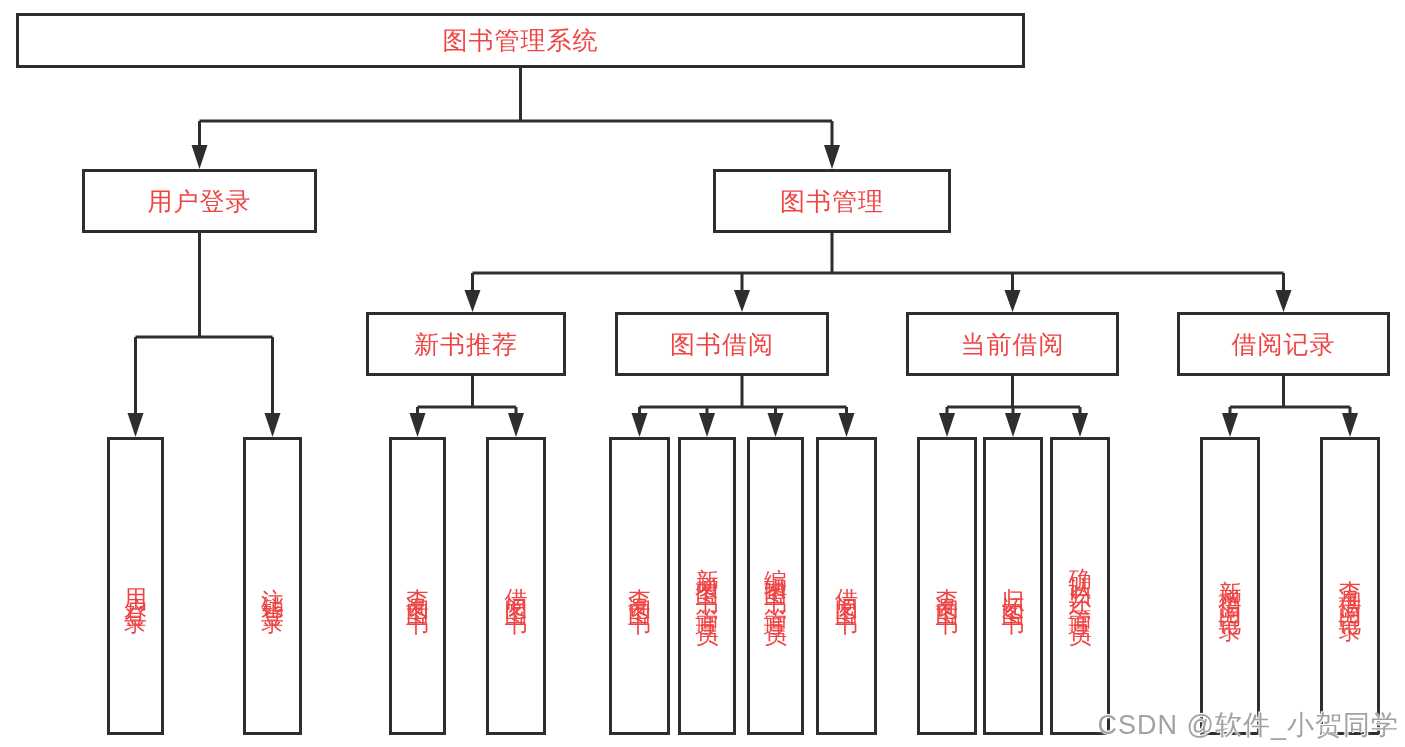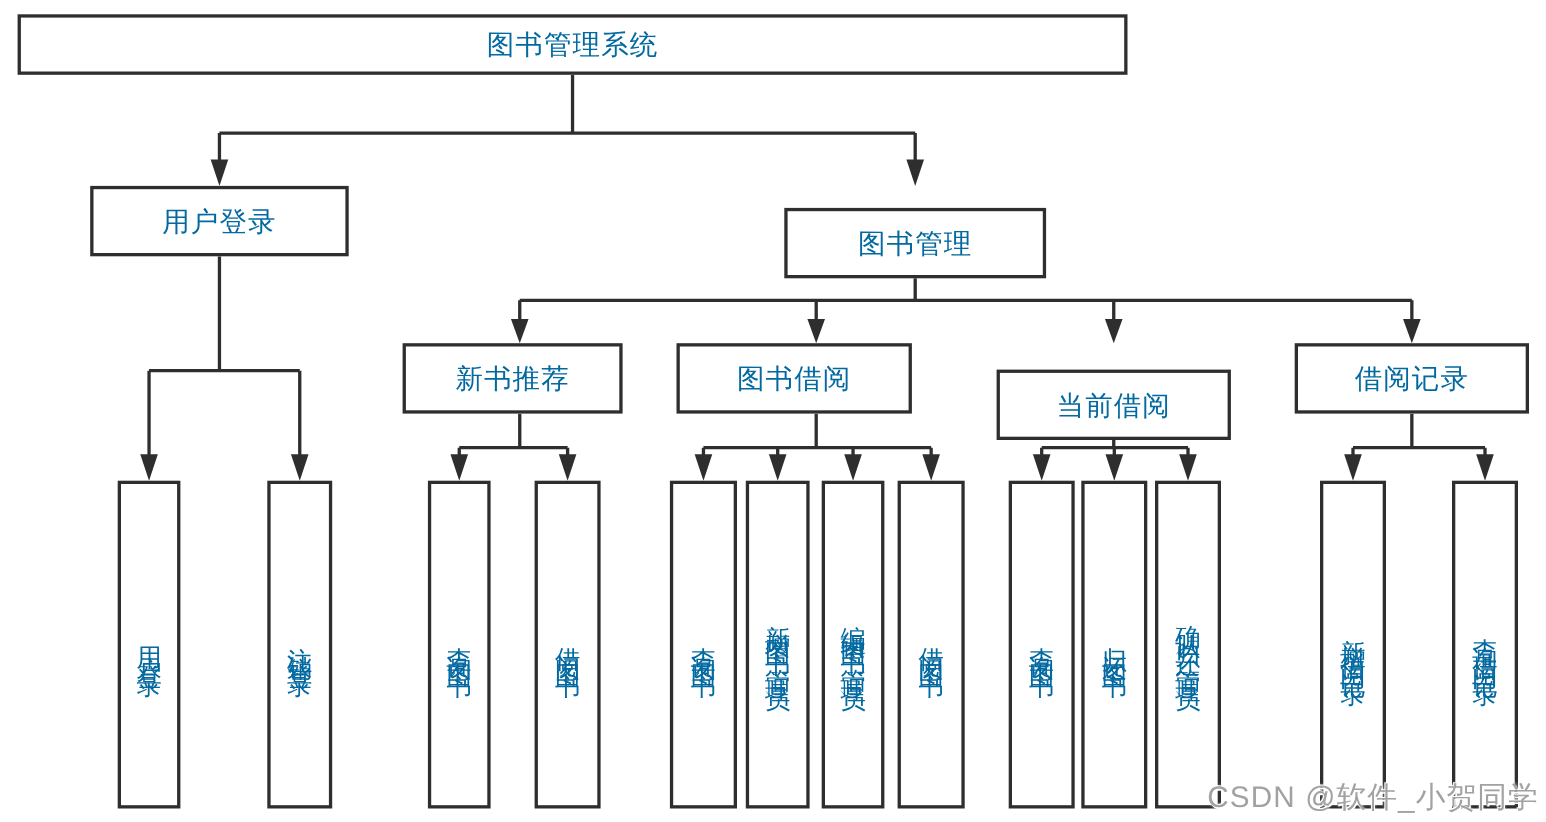--- a/index.html
+++ b/index.html
@@ -22,21 +22,21 @@
     pointer-events: none;
   }
   .node {
     position: absolute;
     box-sizing: border-box;
     background: #ffffff;
     border: 3px solid #2e2e2e;
     display: flex;
     align-items: center;
     justify-content: center;
-    color: #0369a1;
+    color: #ef4444;
     z-index: 2;
   }
   .node.h {
     font-size: 25px;
     letter-spacing: 1px;
     white-space: nowrap;
   }
   .node.v {
     font-size: 23px;
     writing-mode: vertical-rl;
@@ -104,25 +104,25 @@
       <polygon points="1072,413 1088,413 1080,437"></polygon>
 
       <polygon points="1222,413 1238,413 1230,437"></polygon>
       <polygon points="1342,413 1358,413 1350,437"></polygon>
     </g>
   </svg>
 
   <div class="node h" style="left:16px; top:13px; width:1009px; height:55px;">图书管理系统</div>
 
   <div class="node h" style="left:82px; top:169px; width:235px; height:64px;">用户登录</div>
-  <div class="node h" style="left:713px; top:169px; width:238px; height:64px;margin-top:20px;">图书管理</div>
+  <div class="node h" style="left:713px; top:169px; width:238px; height:64px;">图书管理</div>
 
   <div class="node h" style="left:366px; top:312px; width:200px; height:64px;">新书推荐</div>
   <div class="node h" style="left:615px; top:312px; width:214px; height:64px;">图书借阅</div>
-  <div class="node h" style="left:906px; top:312px; width:213px; height:64px;margin-top:24px;">当前借阅</div>
+  <div class="node h" style="left:906px; top:312px; width:213px; height:64px;">当前借阅</div>
   <div class="node h" style="left:1177px; top:312px; width:213px; height:64px;">借阅记录</div>
 
   <div class="node v" style="left:107px; top:437px; width:57px; height:298px;">用户登录</div>
   <div class="node v" style="left:243px; top:437px; width:59px; height:298px;">注销登录</div>
 
   <div class="node v" style="left:389px; top:437px; width:57px; height:298px;">查询图书</div>
   <div class="node v" style="left:486px; top:437px; width:60px; height:298px;">借阅图书</div>
 
   <div class="node v" style="left:609px; top:437px; width:61px; height:298px;">查询图书</div>
   <div class="node v" style="left:678px; top:437px; width:58px; height:298px;">新增图书（管理员）</div>

